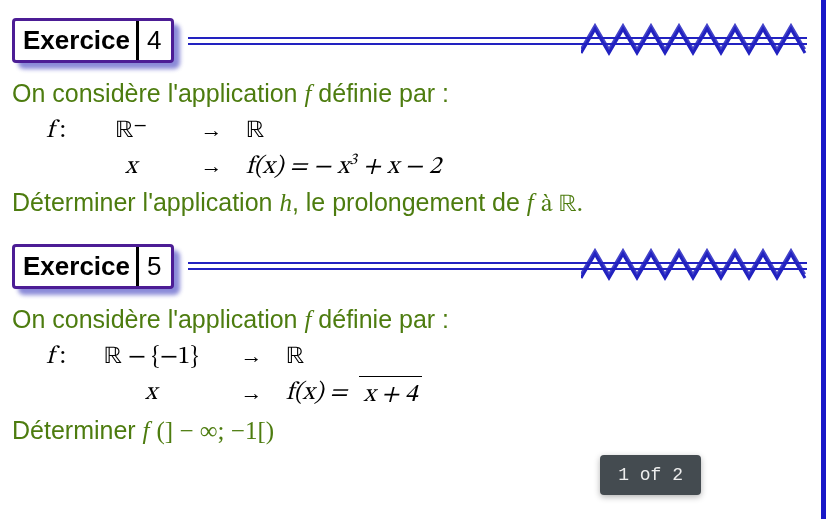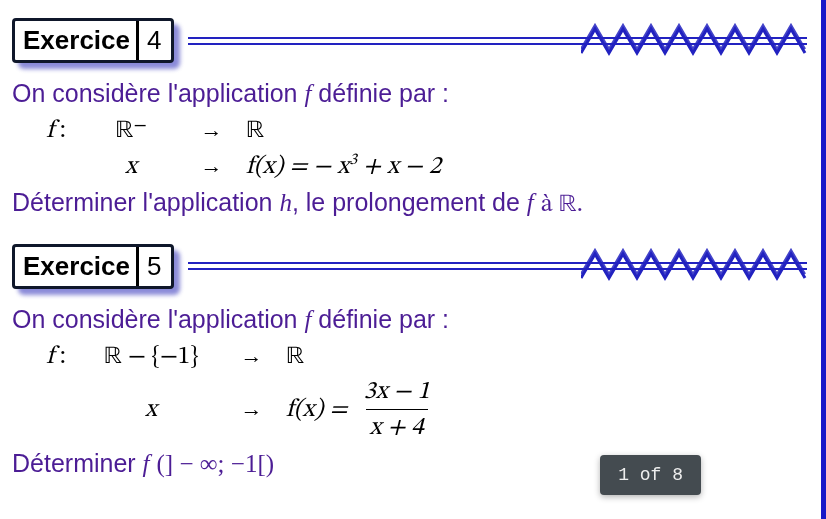--- a/index.html
+++ b/index.html
@@ -37,21 +37,21 @@
     background: #5a5ac8;
     border-radius: 6px;
     filter: blur(2px);
     opacity: 0.7;
     z-index: 0;
   }
   .ex-face {
     position: relative;
     z-index: 1;
     background: #fff;
-    border: 3px solid #0f172a;
+    border: 3px solid #4c1d95;
     border-radius: 4px;
     display: flex;
     align-items: flex-end;
   }
   .ex-label {
     font-weight: 700;
     font-size: 26px;
     padding: 4px 6px 4px 8px;
   }
   .ex-num {
@@ -76,21 +76,21 @@
   .zigzag {
     position: absolute;
     right: -4px;
     top: 50%;
     transform: translateY(-50%);
     width: 230px;
     height: 36px;
   }
   .body-text {
     font-size: 25px;
-    color: #4c1d95;
+    color: #4d7c0f;
     line-height: 1.35;
   }
   .math-row {
     display: flex;
     align-items: baseline;
     gap: 20px;
     font-family: "Cambria Math", "STIX Two Math", "Latin Modern Math", "Times New Roman", serif;
     font-size: 25px;
     margin: 4px 0 4px 18px;
   }
@@ -203,26 +203,25 @@
     <span class="col-c arrow">→</span>
     <span class="bb">ℝ</span>
   </div>
   <div class="math-row" style="align-items:center;">
     <span class="col-a"></span>
     <span class="col-b mi" style="min-width:130px;">x</span>
     <span class="col-c arrow">→</span>
     <span style="display:inline-flex;align-items:center;gap:8px;">
       <span class="mi">f(x) =</span>
       <span class="frac">
-        <span class="num mi">3x − 1</span>
         <span class="den mi">x + 4</span>
       </span>
     </span>
   </div>
 
   <div class="body-text">
     <span>Déterminer</span>
     <span class="mi" style="font-family:serif;">f</span>
     <span style="font-family:serif;">(] − ∞; −1[)</span>
   </div>
 
-  <div class="badge">1 of 8</div>
+  <div class="badge">1 of 2</div>
 </div>
 
 </body></html>

